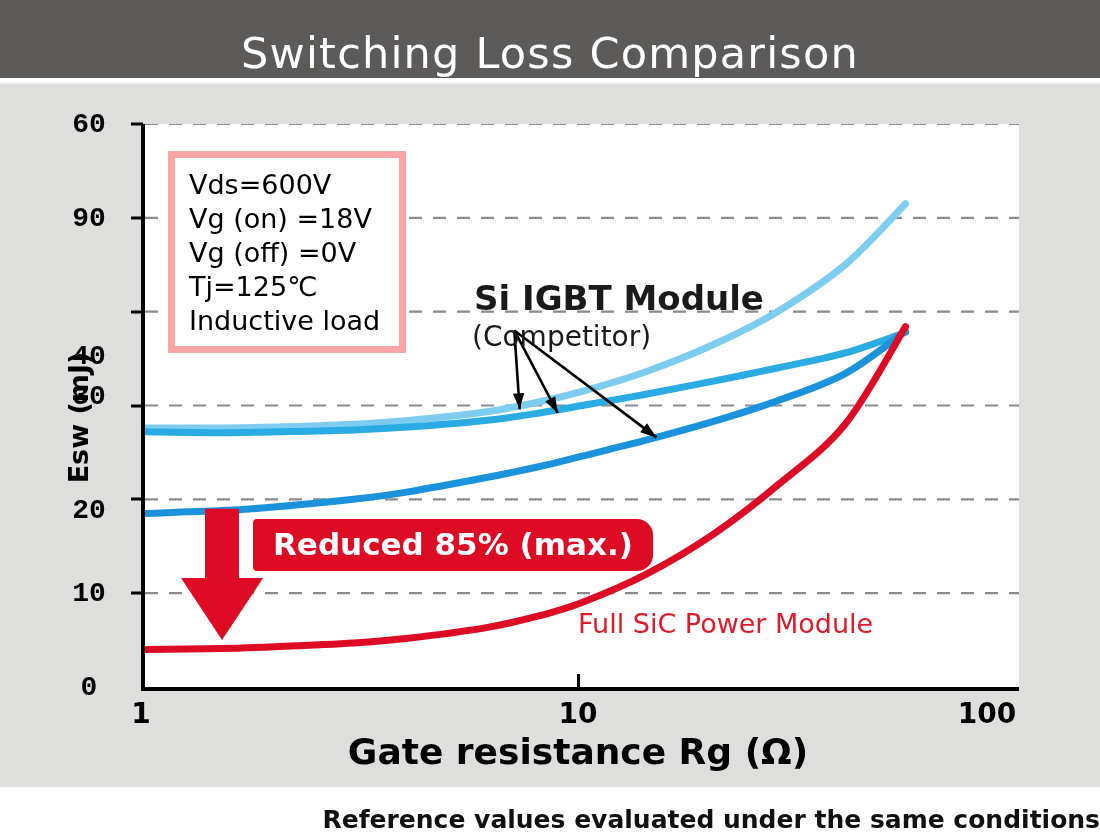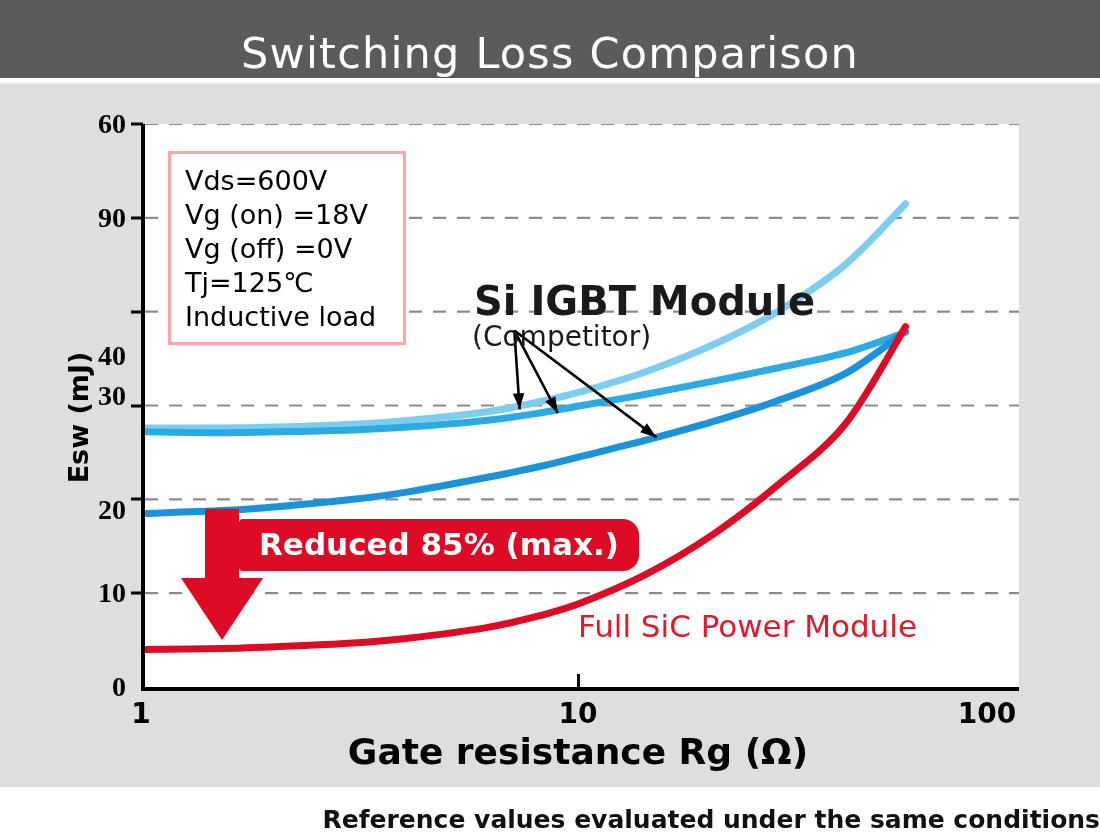--- a/index.html
+++ b/index.html
@@ -39,23 +39,23 @@
     background:#ffffff;
     border-left:4px solid #000000;
     border-bottom:4px solid #000000;
     box-sizing:content-box;
   }
   .chart-inner{position:absolute;left:0;top:0;width:874px;height:563px;overflow:visible;}
   .plot-svg{position:absolute;left:0;top:0;width:874px;height:563px;display:block;}
   .ylabels{position:absolute;left:0;top:0;width:1100px;height:836px;pointer-events:none;}
   .ytick-lab{
     position:absolute;
-    width:74px;text-align:right;
+    width:74px;text-align:center;
     font-size:28px;font-weight:bold;color:#000;
-    font-family:Liberation Serif, serif;
+    font-family:Liberation Mono, monospace;
     transform:translateY(-50%);
     left:52px;
   }
   .ytickmark{
     position:absolute;left:131px;width:12px;height:3px;background:#000;
     transform:translateY(-50%);
   }
   .yaxis-title{
     position:absolute;left:-37px;top:402px;
     width:230px;text-align:center;
@@ -83,54 +83,54 @@
     text-align:center;
     font-size:36px;font-weight:bold;color:#000;
     font-family:"DejaVu Sans","Liberation Sans",sans-serif;
     white-space:nowrap;
   }
 
   
   .cond-box{
     position:absolute;left:168px;top:151px;
     width:238px;
-    border:3px solid #fca5a5;
+    border:7px solid #fca5a5;
     background:#ffffff;
     padding:10px 0 8px 14px;
     box-sizing:border-box;
   }
   .cond-line{
     font-size:27px;line-height:34px;color:#000;
     font-family:"DejaVu Sans","Liberation Sans",sans-serif;
     white-space:nowrap;
   }
 
   
   .ann-igbt{
     position:absolute;left:474px;top:278px;
-    font-size:40px;font-weight:bold;color:#1a1a1a;
+    font-size:34px;font-weight:bold;color:#1a1a1a;
     font-family:"DejaVu Sans","Liberation Sans",sans-serif;
     white-space:nowrap;
   }
   .ann-igbt-sub{
     position:absolute;left:472px;top:320px;
     font-size:28px;color:#1a1a1a;
     font-family:"DejaVu Sans","Liberation Sans",sans-serif;
     white-space:nowrap;
   }
   .ann-sic{
     position:absolute;left:578px;top:608px;
-    font-size:31px;color:#e01a2b;
+    font-size:27px;color:#e01a2b;
     font-family:"DejaVu Sans","Liberation Sans",sans-serif;
     white-space:nowrap;
   }
 
   
   .badge{
-    position:absolute;left:239px;top:519px;
+    position:absolute;left:253px;top:519px;
     background:#dd0b24;
     color:#ffffff;
     font-size:31px;font-weight:bold;
     font-family:"DejaVu Sans","Liberation Sans",sans-serif;
     padding:7px 20px 9px 20px;
     border-radius:4px 16px 16px 4px;
     white-space:nowrap;
     box-shadow:0 0 0 0 transparent;
   }
 

